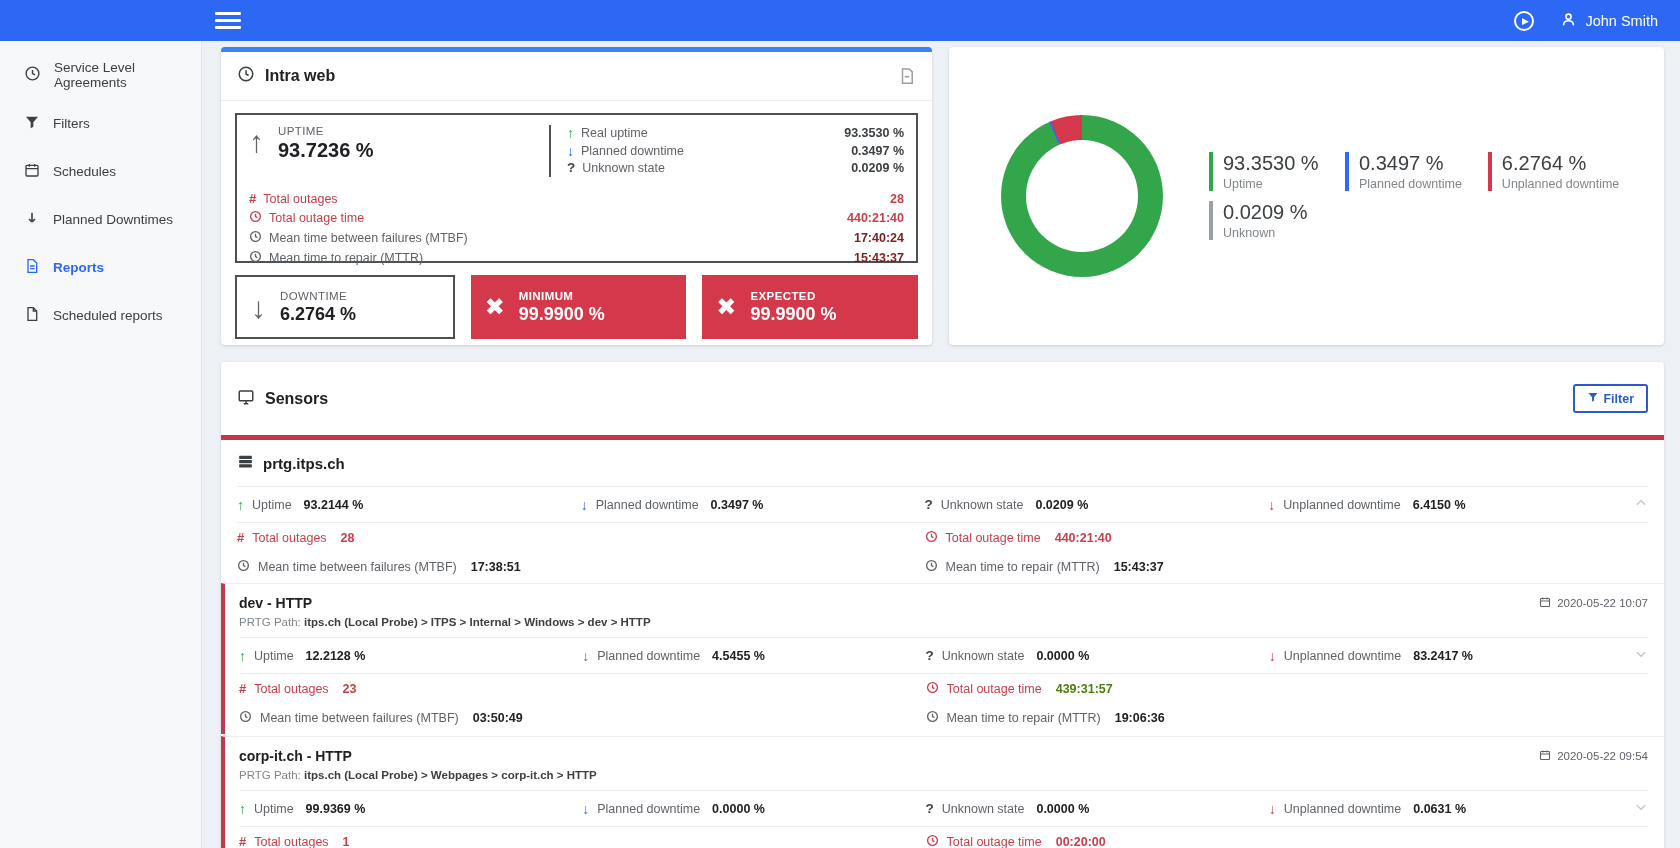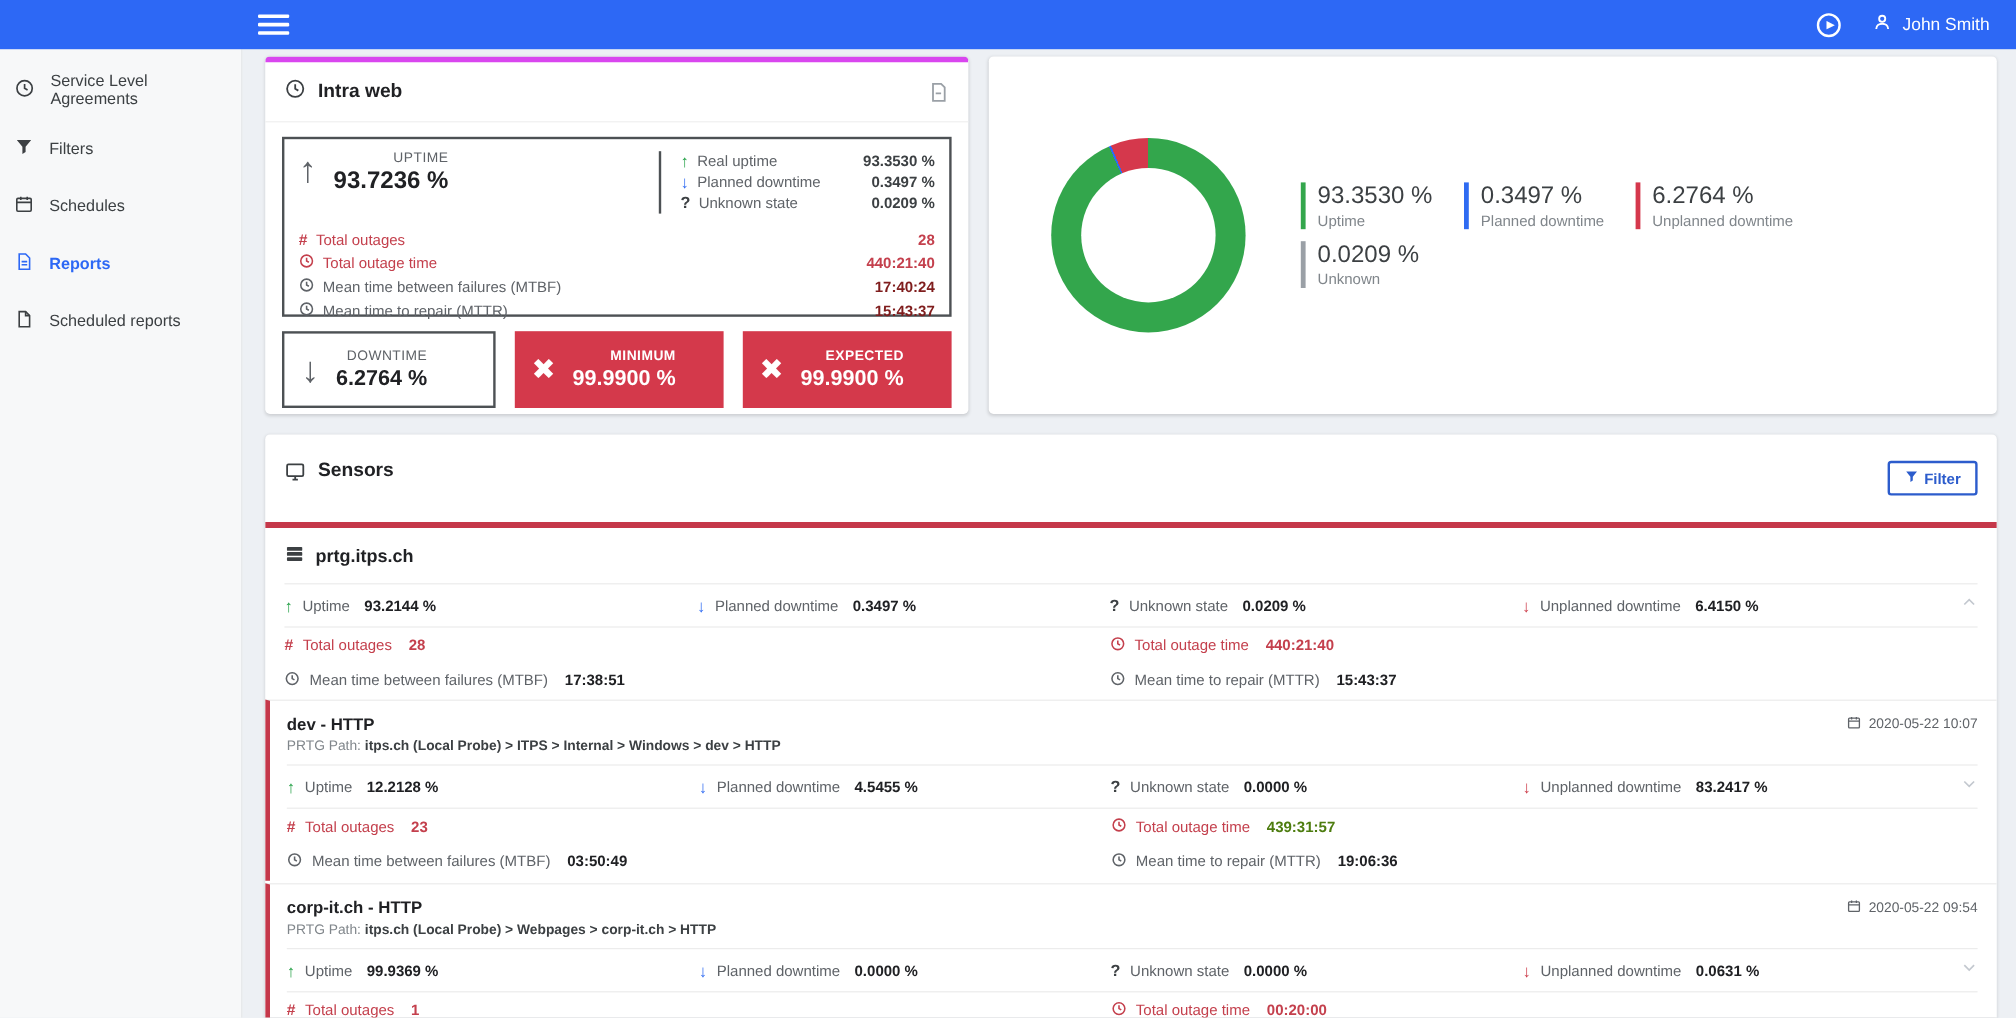--- a/index.html
+++ b/index.html
@@ -15,32 +15,32 @@
   .topbar-right { margin-left:auto; margin-right:22px; display:flex; align-items:center; gap:26px; color:#fff; }
   .play-circle { width:20px; height:20px; border:2px solid #fff; border-radius:50%;
     display:flex; align-items:center; justify-content:center; cursor:pointer; }
   .play-circle span { font-size:9px; margin-left:2px; color:#fff; }
   .user { display:flex; align-items:center; gap:8px; font-size:14.5px; cursor:pointer; }
 
   
   .sidebar { position:absolute; top:41px; left:0; bottom:0; width:202px;
     background:#f7f8f9; border-right:1px solid #e3e5e8; padding-top:10px; z-index:20; }
   .side-item { display:flex; align-items:center; gap:13px; height:48px;
-    padding:0 12px; font-size:13.5px; color:#3c4043; cursor:pointer; }
+    padding:0 24px; font-size:13.5px; color:#3c4043; cursor:pointer; }
   .side-item svg { flex:none; }
   .side-item.active { color:#2d68f5; font-weight:bold; }
 
   
   .main { position:absolute; top:41px; left:202px; right:0; bottom:0;
     padding:6px 16px 0 19px; display:flex; flex-direction:column; }
   .card { background:#fff; border-radius:4px; box-shadow:0 1px 3px rgba(0,0,0,.14); }
   .row1 { display:flex; gap:17px; height:298px; flex:none; }
 
   
-  .sla-card { width:586px; border-top:5px solid #d946ef; display:flex; flex-direction:column;text-align:right; }
+  .sla-card { width:711px; border-top:5px solid #3b82f6; display:flex; flex-direction:column; }
   .card-header { display:flex; align-items:center; gap:10px; padding:13px 16px;
     border-bottom:1px solid #efefef; }
   .card-title { font-size:16px; font-weight:bold; color:#202124; }
   .sla-body { padding:12px 14px 14px 14px; }
   .top-box { border:2px solid #4d5154; height:150px; display:flex; flex-direction:column; }
   .top-box-upper { display:flex; flex:none; height:62px; padding:10px 12px 0 12px; }
   .upt-left { width:300px; display:flex; gap:14px; }
   .big-arrow { font-size:30px; font-weight:bold; color:#5f6368; line-height:1.1; }
   .upt-label { font-size:11.5px; color:#5f6368; letter-spacing:.4px; margin-bottom:2px; }
   .upt-value { font-size:20px; font-weight:bold; color:#202124; }
@@ -72,21 +72,21 @@
   .legend { margin-left:46px; }
   .legend-row { display:flex; gap:26px; }
   .legend-row + .legend-row { margin-top:10px; }
   .legend-item { border-left:4px solid #888; padding-left:10px; min-width:110px; }
   .legend-value { font-size:20px; color:#3c4043; }
   .legend-label { font-size:12.5px; color:#80868b; margin-top:2px; }
 
   
   .sensors-card { flex:1; margin-top:17px; min-height:0; overflow:hidden;
     display:flex; flex-direction:column; border-radius:4px 4px 0 0; }
-  .sensors-header { display:flex; gap:10px; padding:22px 16px; flex:none; }
+  .sensors-header { display:flex; align-items:center; gap:10px; padding:22px 16px; flex:none; }
   .filter-btn { margin-left:auto; display:flex; align-items:center; gap:4px;
     border:2px solid #2c5ccc; color:#2c5ccc; background:#fff; border-radius:3px;
     font-size:12.5px; font-weight:bold; padding:5px 12px; cursor:pointer;
     font-family:inherit; }
   .red-bar { height:5px; background:#c5384a; flex:none; }
 
   .group-section { padding:0 16px; }
   .group-header { display:flex; align-items:center; gap:9px; height:46px;
     font-size:15px; font-weight:bold; color:#202124; }
   .thin-div { height:1px; background:#ececec; }
@@ -165,20 +165,28 @@
   </div>
   <div class="side-item">
     <span>
       <svg width="16" height="16" viewBox="0 0 24 24" fill="none" stroke="#3c4043" stroke-width="2">
           <rect x="3" y="5" width="18" height="16" rx="1.5"></rect>
           <path d="M3 10h18M8 3v4M16 3v4"></path>
         </svg>
     </span>
     <span>Schedules</span>
   </div>
+  <div class="side-item">
+    <span>
+      <svg width="16" height="16" viewBox="0 0 24 24" fill="none" stroke="#3c4043" stroke-width="2.4">
+          <path d="M12 4v14M12 18l-4.5-4.5M12 18l4.5-4.5"></path>
+        </svg>
+    </span>
+    <span>Planned Downtimes</span>
+  </div>
   <div class="side-item active">
     <span>
       <svg width="16" height="16" viewBox="0 0 24 24" fill="none" stroke="#2d68f5" stroke-width="2">
           <path d="M6 2.5h8l5 5V21.5H6z"></path>
           <path d="M9 12h7M9 16h7"></path>
         </svg>
     </span>
     <span>Reports</span>
   </div>
   <div class="side-item">

